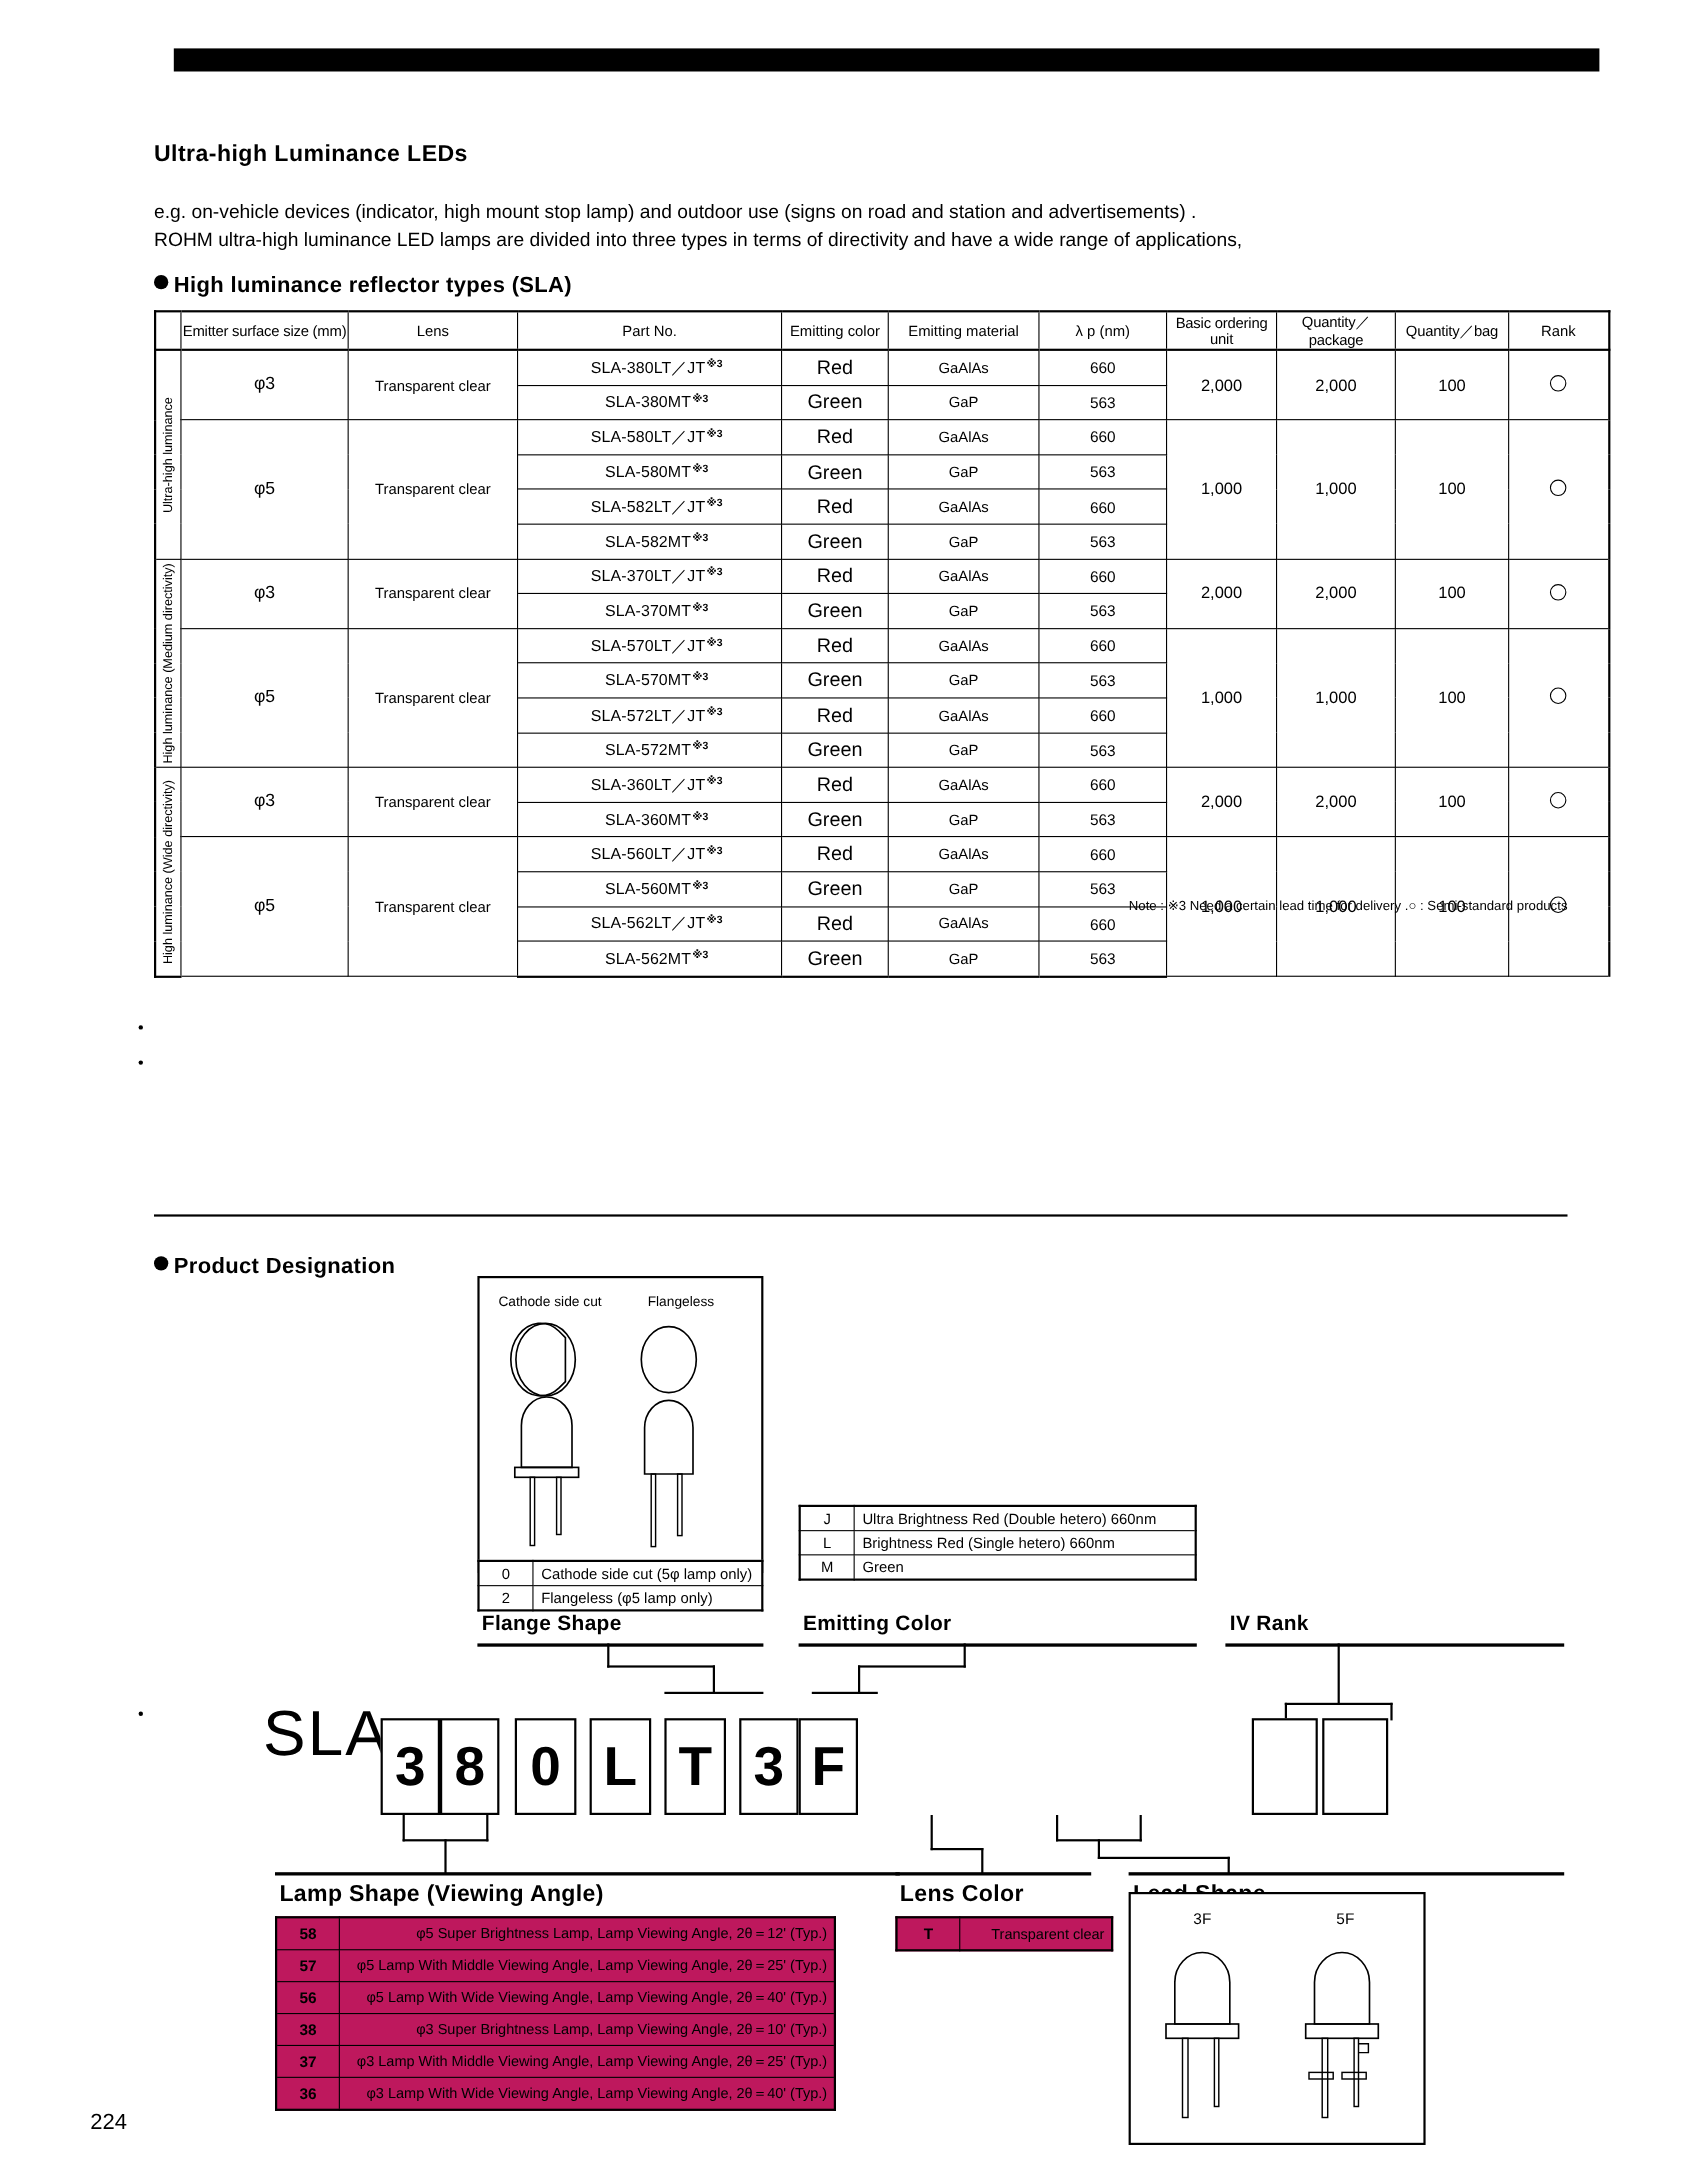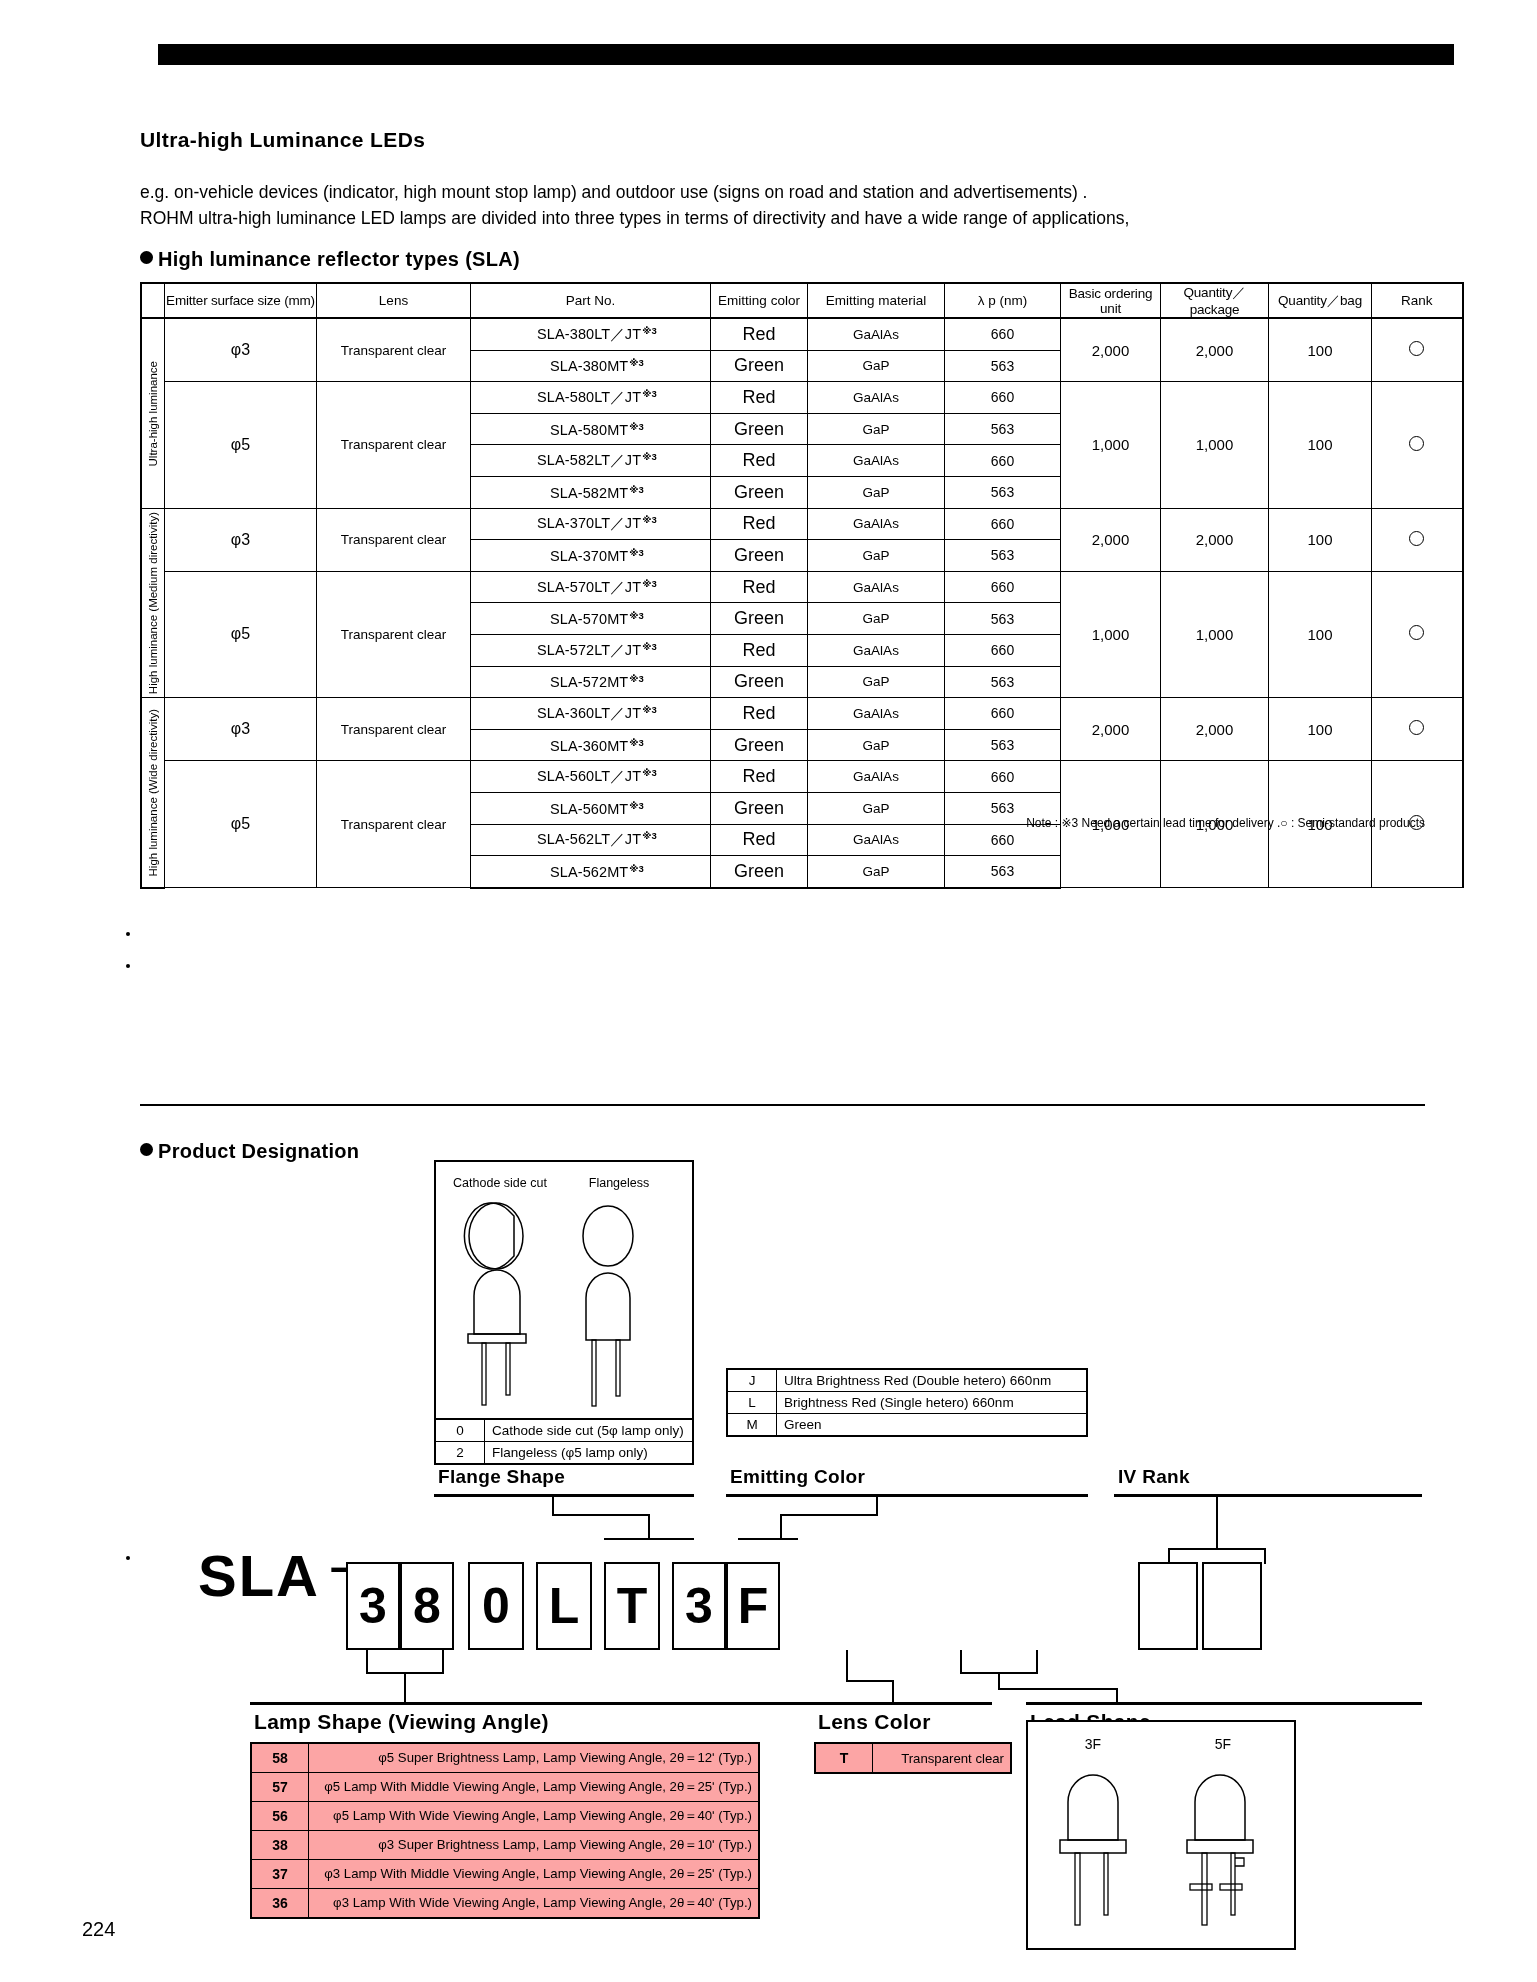--- a/index.html
+++ b/index.html
@@ -77,25 +77,25 @@
   .ft-tbl td{border:1.6px solid #000;padding:3px 7px;}
   .ft-tbl td.k{text-align:center;width:34px;font-weight:normal;}
   .ft-outer{border:2.2px solid #000;}
 
   .sec-title{position:absolute;font-size:19px;font-weight:bold;letter-spacing:.3px;}
   .rule{position:absolute;background:#000;height:2.6px;}
   .vline{position:absolute;background:#000;width:2.4px;}
   .hline{position:absolute;background:#000;height:2.4px;}
 
   
-  .code{position:absolute;font-size:58px;font-weight:bold;letter-spacing:2px;}
+  .code{position:absolute;font-size:58px;font-weight:normal;letter-spacing:2px;margin-left:41px;}
   .cbox{position:absolute;border:2.4px solid #000;box-sizing:border-box;display:flex;align-items:center;justify-content:center;
         font-size:50px;font-weight:bold;background:#fff;font-family:"Liberation Sans","DejaVu Sans",sans-serif;}
 
-  table.ls{position:absolute;border-collapse:collapse;font-size:13.2px;background:#fca5a5;}
+  table.ls{position:absolute;border-collapse:collapse;font-size:13.2px;background:#be185d;}
   table.ls td{border:1.4px solid #000;padding:2px 6px;height:24px;}
   table.ls td.num{text-align:center;width:44px;font-weight:bold;font-size:14px;}
   table.ls td.desc{text-align:right;padding-left:10px;white-space:nowrap;}
 
   .pageno{position:absolute;left:82px;top:1918px;font-size:20px;}
 
   .dotmark{position:absolute;width:4px;height:4px;background:#000;border-radius:50%;}
 </style>
 </head>
 <body>

